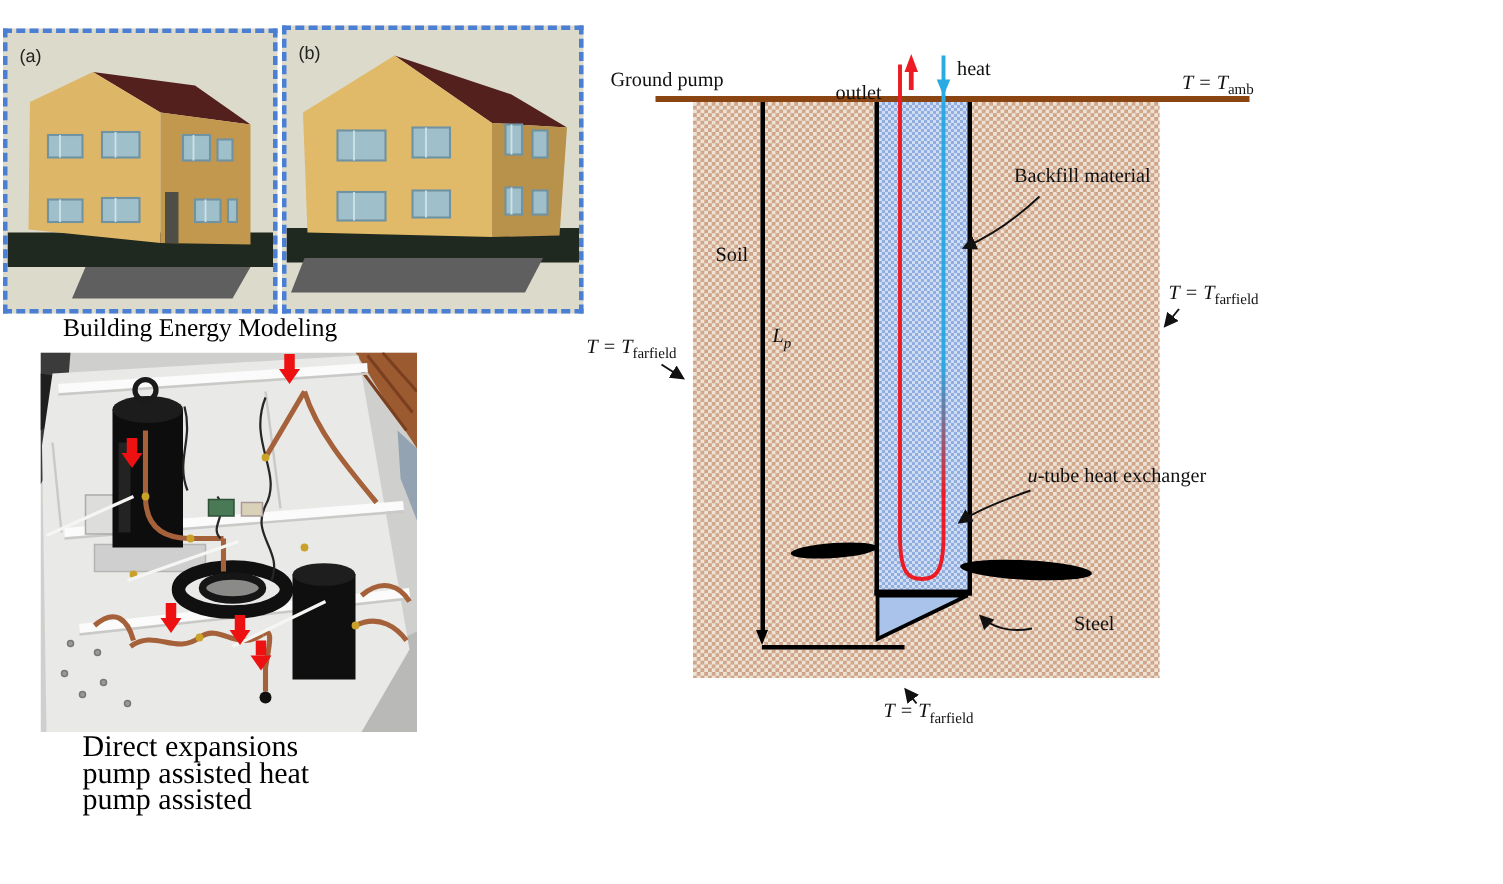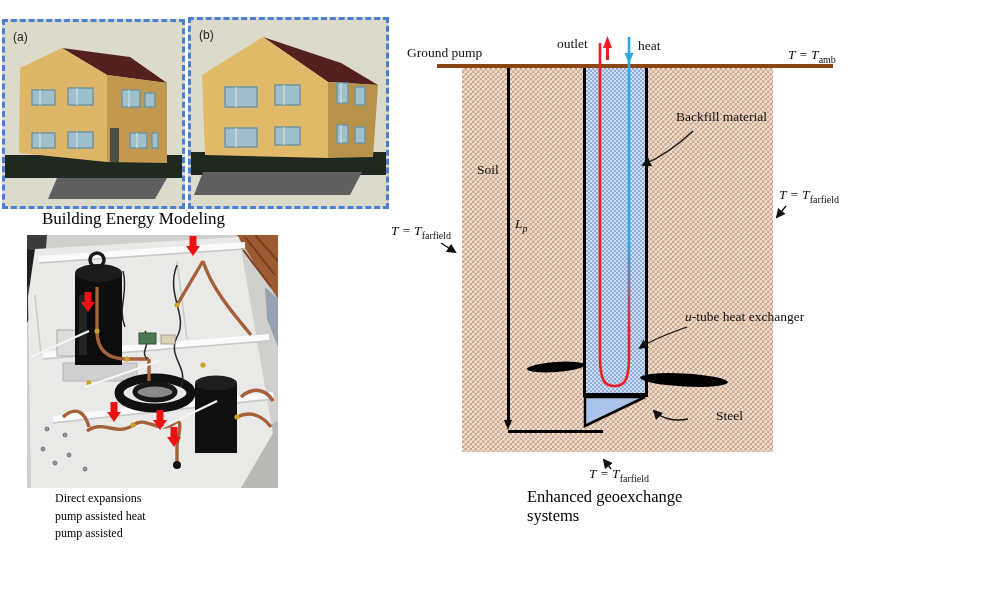--- a/index.html
+++ b/index.html
@@ -5,21 +5,21 @@
   html,body{margin:0;padding:0;background:#ffffff;}
   #canvas{position:relative;width:1002px;height:589px;background:#fff;overflow:hidden;
           font-family:"Liberation Serif","DejaVu Serif",serif;color:#111;}
   .abs{position:absolute;}
   
   .bem-box{position:absolute;box-sizing:border-box;border:3px dashed #4a7fd4;background:#dcdacb;}
   .panel-tag{position:absolute;left:8px;top:8px;font-family:"Liberation Sans","DejaVu Sans",sans-serif;
              font-size:12px;color:#222;}
   .bem-svg{position:absolute;left:0;top:0;width:100%;height:100%;}
   
-  .cap{position:absolute;font-size:12px;line-height:17.5px;color:#000;}
+  .cap{position:absolute;font-size:20px;line-height:17.5px;color:#000;}
   #bem-caption{left:42px;top:210px;font-size:17px;}
   #photo-caption{left:55px;top:490px;}
   #geo-caption{left:527px;top:488px;font-size:16.5px;line-height:18.5px;}
   
   #soil{left:462px;top:68px;width:311px;height:384px;background-color:#ece2d6;
     background-image:linear-gradient(45deg,#cfa184 25%,transparent 25%,transparent 75%,#cfa184 75%),
                      linear-gradient(45deg,#cfa184 25%,transparent 25%,transparent 75%,#cfa184 75%);
     background-size:5px 5px;background-position:0 0,2.5px 2.5px;}
   #ground-line{left:437px;top:64px;width:396px;height:3.5px;background:#8b4513;}
   #pile{left:583px;top:68px;width:65px;height:329px;box-sizing:border-box;
@@ -257,30 +257,26 @@
       <path d="M693,131 C676,147 659,158 643,165" marker-end="url(#arr)"></path>
       <path d="M687,327 C667,334 650,341 640,348" marker-end="url(#arr)"></path>
       <path d="M688,419 C673,422 661,418 654,411" marker-end="url(#arr)"></path>
       <path d="M786,206 L777,217" marker-end="url(#arr)"></path>
       <path d="M441,243 L455,252" marker-end="url(#arr)"></path>
       <path d="M611,469 L604,460" marker-end="url(#arr)"></path>
     </g>
   </svg>
 
   <div class="lbl" style="left:407px;top:45px;">Ground pump</div>
-  <div class="lbl" style="left:557px;top:36px;">outlet</div>
+  <div class="lbl" style="left:557px;top:54px;">outlet</div>
   <div class="lbl" style="left:638px;top:38px;">heat</div>
   <div class="lbl" style="left:788px;top:47px;"><span class="it">T = T</span><sub>amb</sub></div>
   <div class="lbl" style="left:676px;top:109px;">Backfill material</div>
   <div class="lbl" style="left:477px;top:162px;text-align:right;">Soil</div>
   <div class="lbl" style="left:391px;top:223px;"><span class="it">T = T</span><sub>farfield</sub></div>
   <div class="lbl" style="left:779px;top:187px;"><span class="it">T = T</span><sub>farfield</sub></div>
   <div class="lbl it" style="left:515px;top:216px;"><span>L</span><sub>p</sub></div>
   <div class="lbl" style="left:685px;top:309px;"><span class="it">u</span><span>-tube heat exchanger</span></div>
   <div class="lbl" style="left:689px;top:408px;margin-left:27px;">Steel</div>
   <div class="lbl" style="left:589px;top:466px;"><span class="it">T = T</span><sub>farfield</sub></div>
 
-  <div class="cap" id="geo-caption">
-    <div>Enhanced geoexchange</div>
-    <div>systems</div>
-  </div>
 
 </div>
 
 </body></html>

